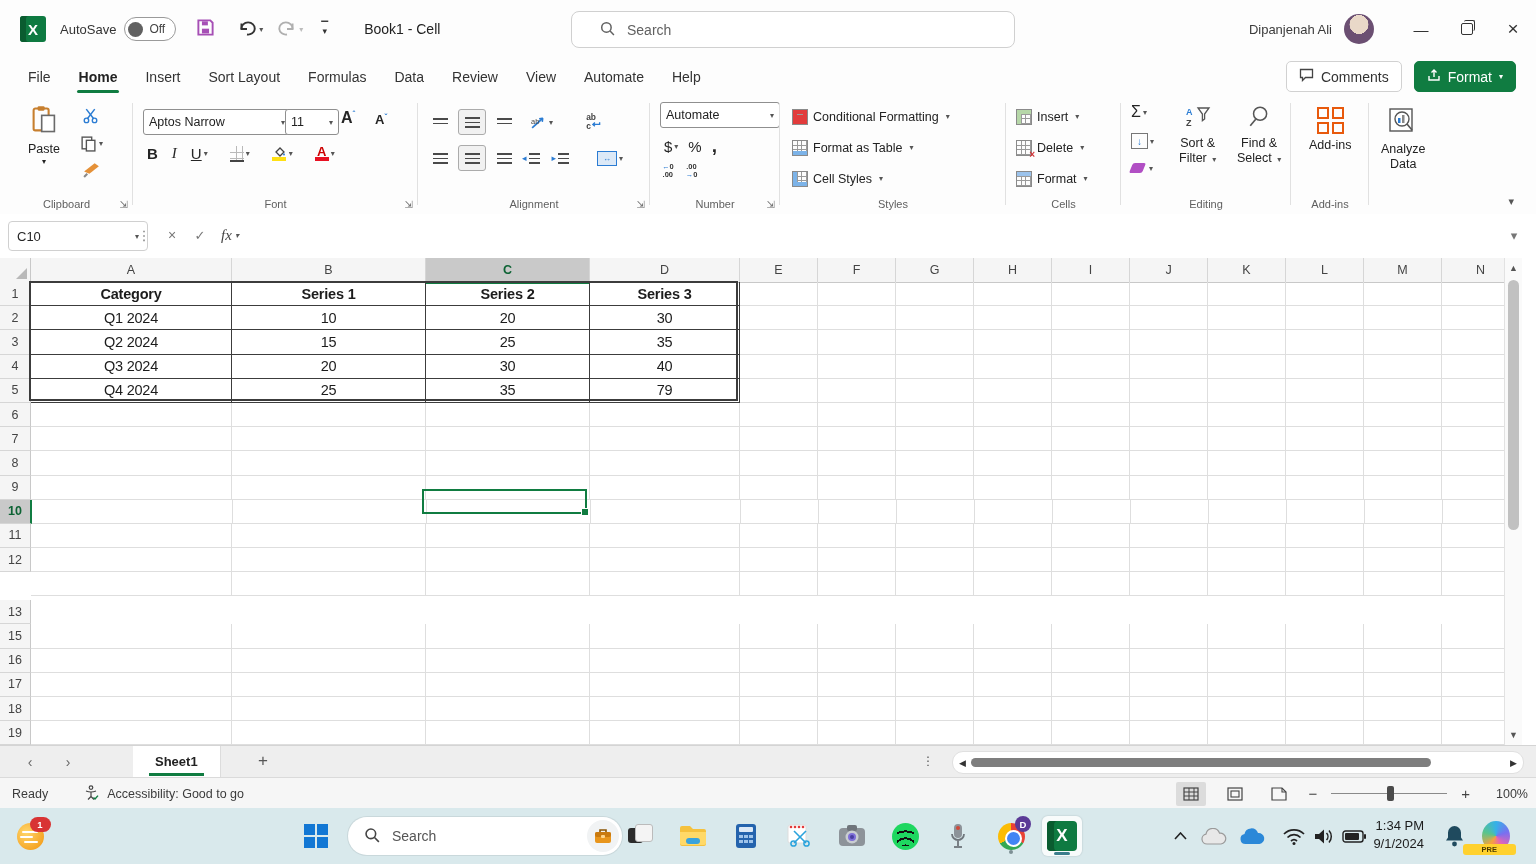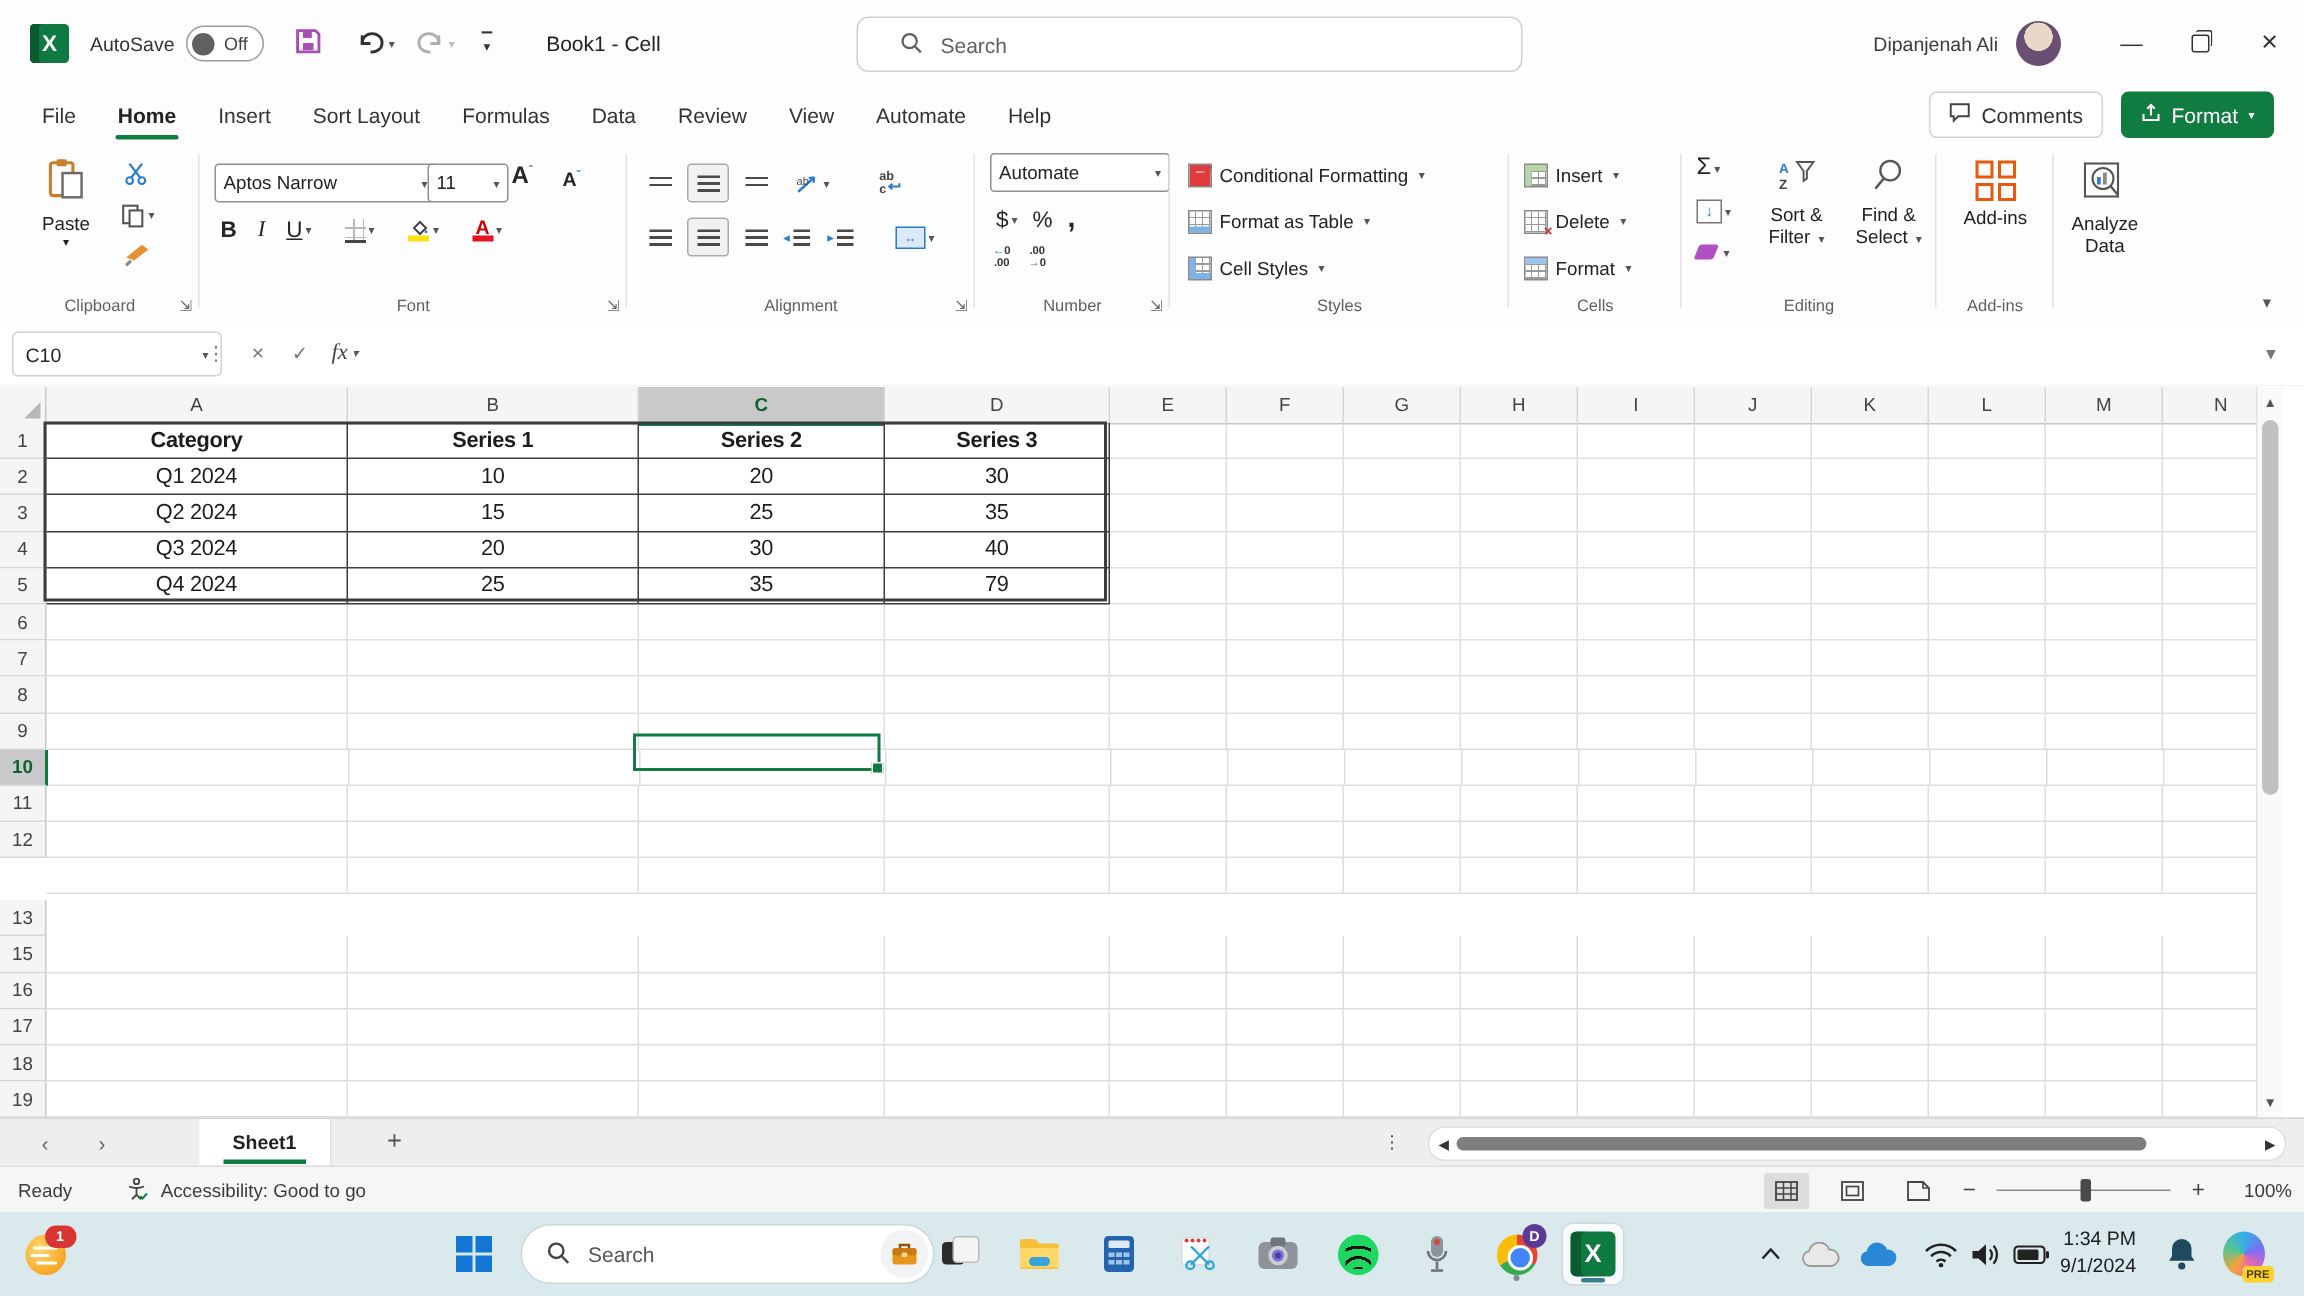--- a/index.html
+++ b/index.html
@@ -122,21 +122,21 @@
   .tile.active{background:rgba(255,255,255,.8);box-shadow:0 0 2px rgba(0,0,0,.2)}
   .underbar{position:absolute;bottom:1px;left:12px;right:12px;height:3px;border-radius:2px;background:#3b7d8c}
   .dot-ind{position:absolute;bottom:2px;left:50%;margin-left:-2px;width:4px;height:4px;border-radius:50%;background:#7d8f94}
   .spot{width:27px;height:27px;border-radius:50%;background:#1ed760;position:relative;overflow:hidden}
   .spot:before{content:"";position:absolute;left:5px;top:6px;width:17px;height:17px;
       background:repeating-radial-gradient(circle at 50% 120%,transparent 0 3px,#111 3px 5px,transparent 5px 7px)}
   .chrome-ic{width:27px;height:27px;border-radius:50%;background:conic-gradient(#ea4335 0 33%,#34a853 33% 66%,#fbbc05 66% 100%);position:relative}
   .chrome-ic:after{content:"";position:absolute;left:7px;top:7px;width:13px;height:13px;border-radius:50%;background:#4285f4;border:2.5px solid #fff}
   .copilot{width:30px;height:30px;border-radius:50%;background:conic-gradient(#35b1e8,#7a6ff0,#e465b5,#f7a23b,#59c48c,#35b1e8);position:relative}
   .pre-badge{position:absolute;right:-6px;bottom:-4px;background:#ffd12e;color:#4a3b00;font-size:7.5px;font-weight:bold;
-             border-radius:3px;padding:1px 3px}
+             border-radius:3px;padding:1px 19px}
   .xlt{width:30px;height:30px;background:#0e7a41;border-radius:4px;color:#fff;font-weight:bold;font-size:17px;
        display:flex;align-items:center;justify-content:center;box-shadow:inset 7px 0 0 #0a5c30}
 </style>
 </head>
 <body>
 
 <div id="app" class="noselect">
 
   <div id="titlebar">
     <div class="flex" style="height:58px;padding-left:20px;gap:14px">

